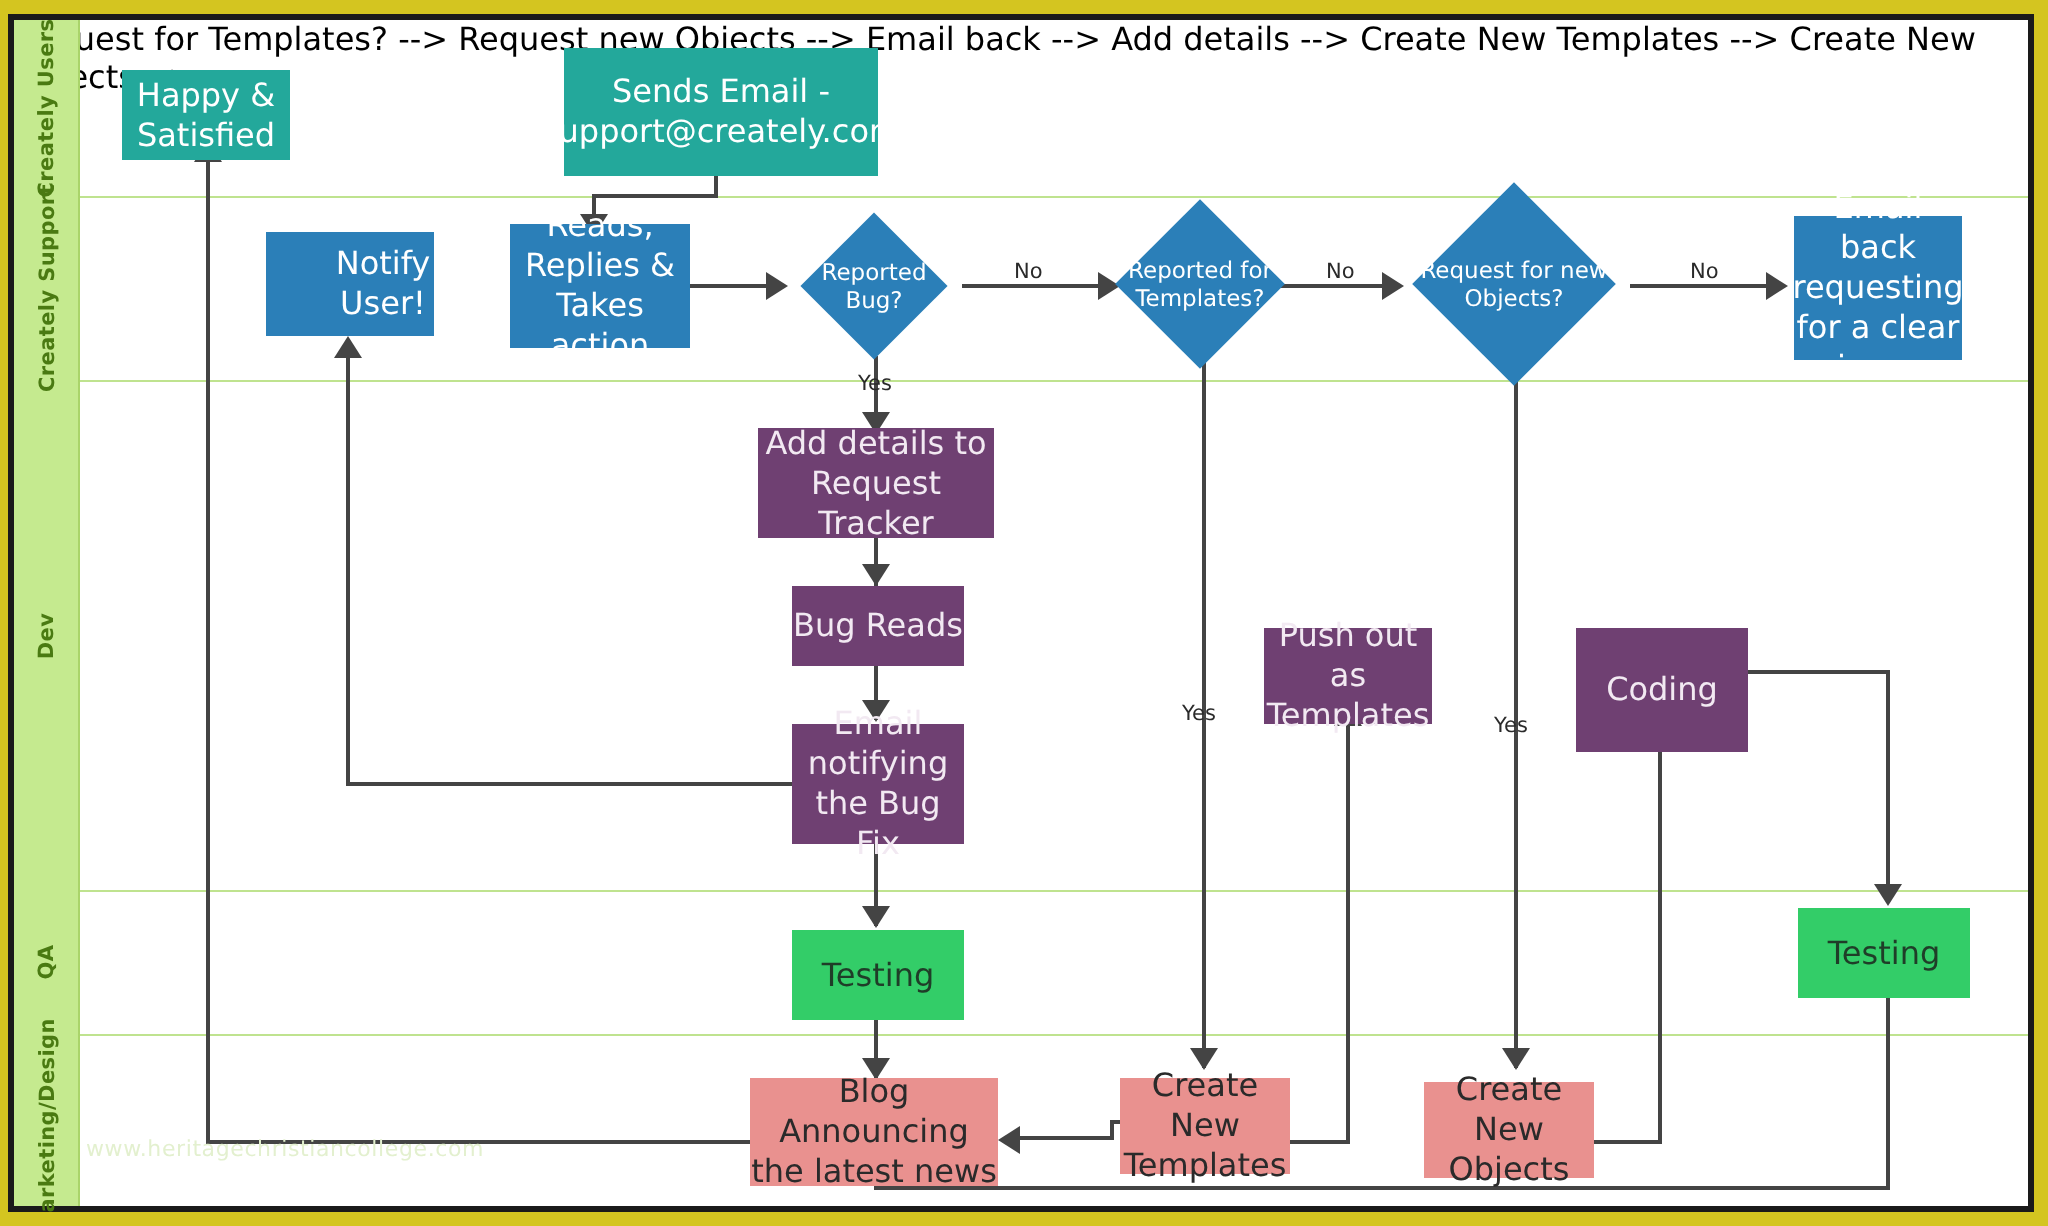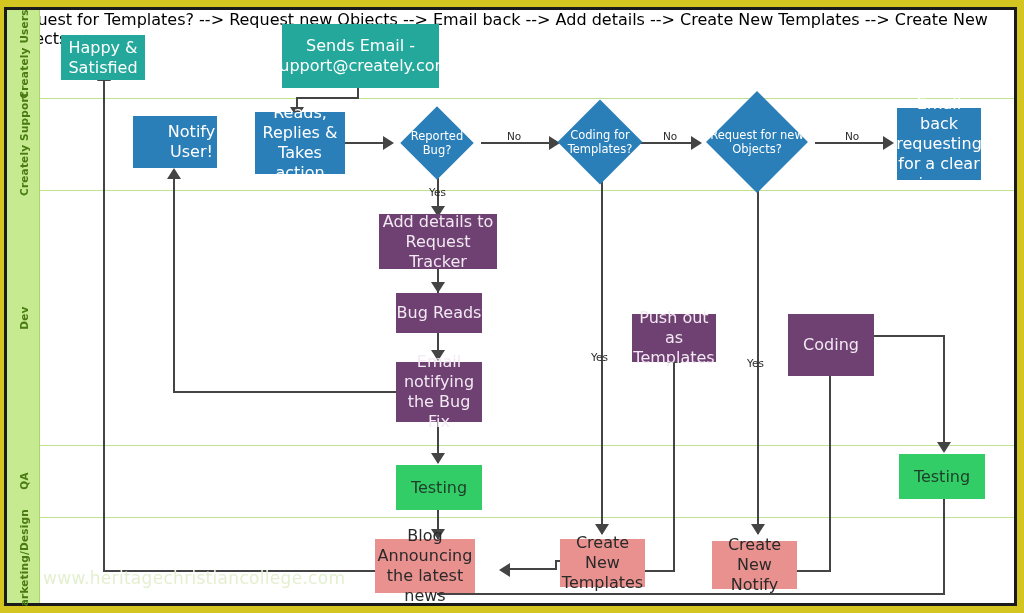--- a/index.html
+++ b/index.html
@@ -67,21 +67,21 @@
   .lbl{
     position:absolute;font-size:10.5px;color:#2a2a2a;
     background:transparent;white-space:nowrap;
   }
   .arrow{position:absolute;width:0;height:0;}
   .ar-down{border-left:7px solid transparent;border-right:7px solid transparent;border-top:11px solid #444;}
   .ar-up{border-left:7px solid transparent;border-right:7px solid transparent;border-bottom:11px solid #444;}
   .ar-right{border-top:7px solid transparent;border-bottom:7px solid transparent;border-left:11px solid #444;}
   .ar-left{border-top:7px solid transparent;border-bottom:7px solid transparent;border-right:11px solid #444;}
   .watermark{
-    position:absolute;color:#e3f0cf;font-size:17px;white-space:nowrap;
+    position:absolute;color:#e3f0cf;font-size:11px;white-space:nowrap;
     letter-spacing:0.3px;
   }
 </style>
 </head>
 <body>
 
 <div id="canvas">
   <div id="inner">
 
     
@@ -224,21 +224,21 @@
       <span>Reads, Replies &amp; Takes action</span>
     </div>
 
     <div class="diamond-wrap" style="left:404px;top:107px;width:52px;height:52px;">
       <div class="diamond-bg"></div>
       <div class="diamond-label">Reported Bug?</div>
     </div>
 
     <div class="diamond-wrap" style="left:563px;top:102px;width:60px;height:60px;">
       <div class="diamond-bg"></div>
-      <div class="diamond-label">Coding for Templates?</div>
+      <div class="diamond-label">Reported for Templates?</div>
     </div>
 
     <div class="diamond-wrap" style="left:714px;top:96px;width:72px;height:72px;">
       <div class="diamond-bg"></div>
       <div class="diamond-label">Request for new Objects?</div>
     </div>
 
     <div class="node n-blue" style="left:890px;top:98px;width:84px;height:72px;">
       <span>Email back requesting for a clear issue</span>
     </div>
@@ -267,29 +267,29 @@
     
     <div class="node n-green" style="left:389px;top:455px;width:86px;height:45px;">
       <span>Testing</span>
     </div>
 
     <div class="node n-green" style="left:892px;top:444px;width:86px;height:45px;">
       <span>Testing</span>
     </div>
 
     
-    <div class="node n-salmon" style="left:368px;top:529px;width:100px;height:54px;justify-content:center;">
+    <div class="node n-salmon" style="left:368px;top:529px;width:124px;height:54px;justify-content:center;">
       <span>Blog Announcing the latest news</span>
     </div>
 
     <div class="node n-salmon" style="left:553px;top:529px;width:85px;height:48px;">
       <span>Create New Templates</span>
     </div>
 
     <div class="node n-salmon" style="left:705px;top:531px;width:85px;height:48px;">
-      <span>Create New Notify</span>
+      <span>Create New Objects</span>
     </div>
 
     
     <div class="watermark" style="left:36px;top:558px;">www.heritagechristiancollege.com</div>
 
   </div>
 </div>
 
 </body></html>

